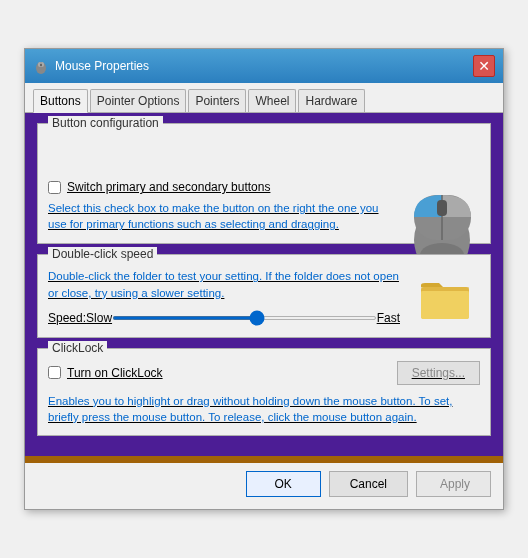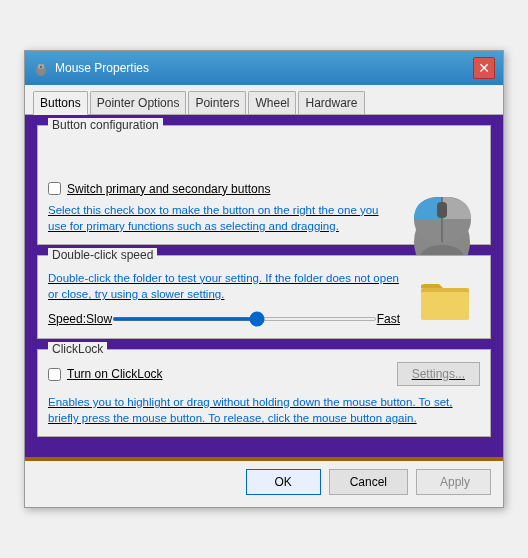--- a/index.html
+++ b/index.html
@@ -192,21 +192,21 @@
       font-size: 12px;
       cursor: pointer;
       color: #888;
       min-width: 80px;
     }
     .bottom-bar {
       display: flex;
       justify-content: flex-end;
       gap: 8px;
       padding: 8px 12px 12px 12px;
-      border-top: 4px solid #a16207;
+      border-top: 7px solid #a16207;
       background: #f0f0f0;
     }
     .bottom-btn {
       padding: 5px 20px;
       font-size: 12px;
       cursor: pointer;
       border: 1px solid #adadad;
       background: #e1e1e1;
       min-width: 75px;
     }

